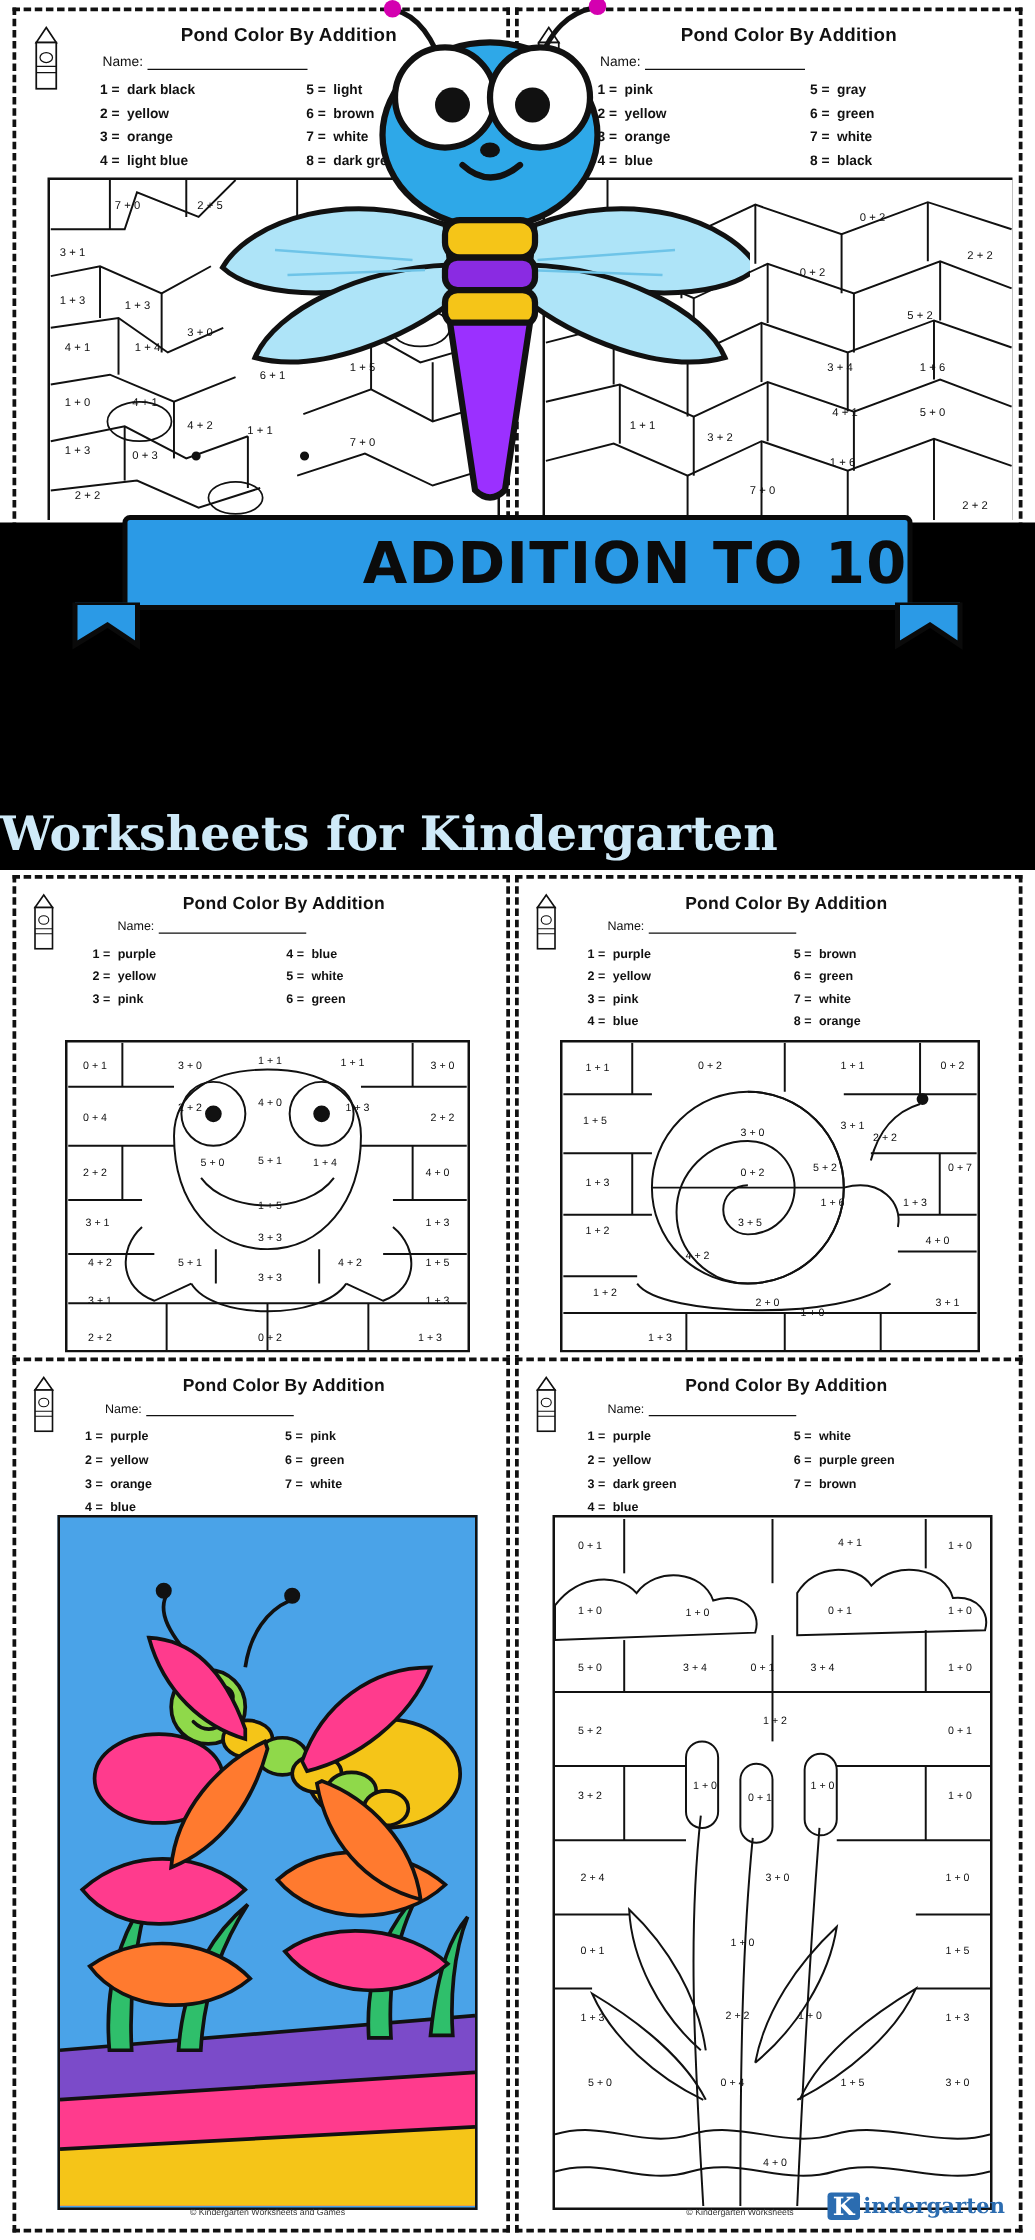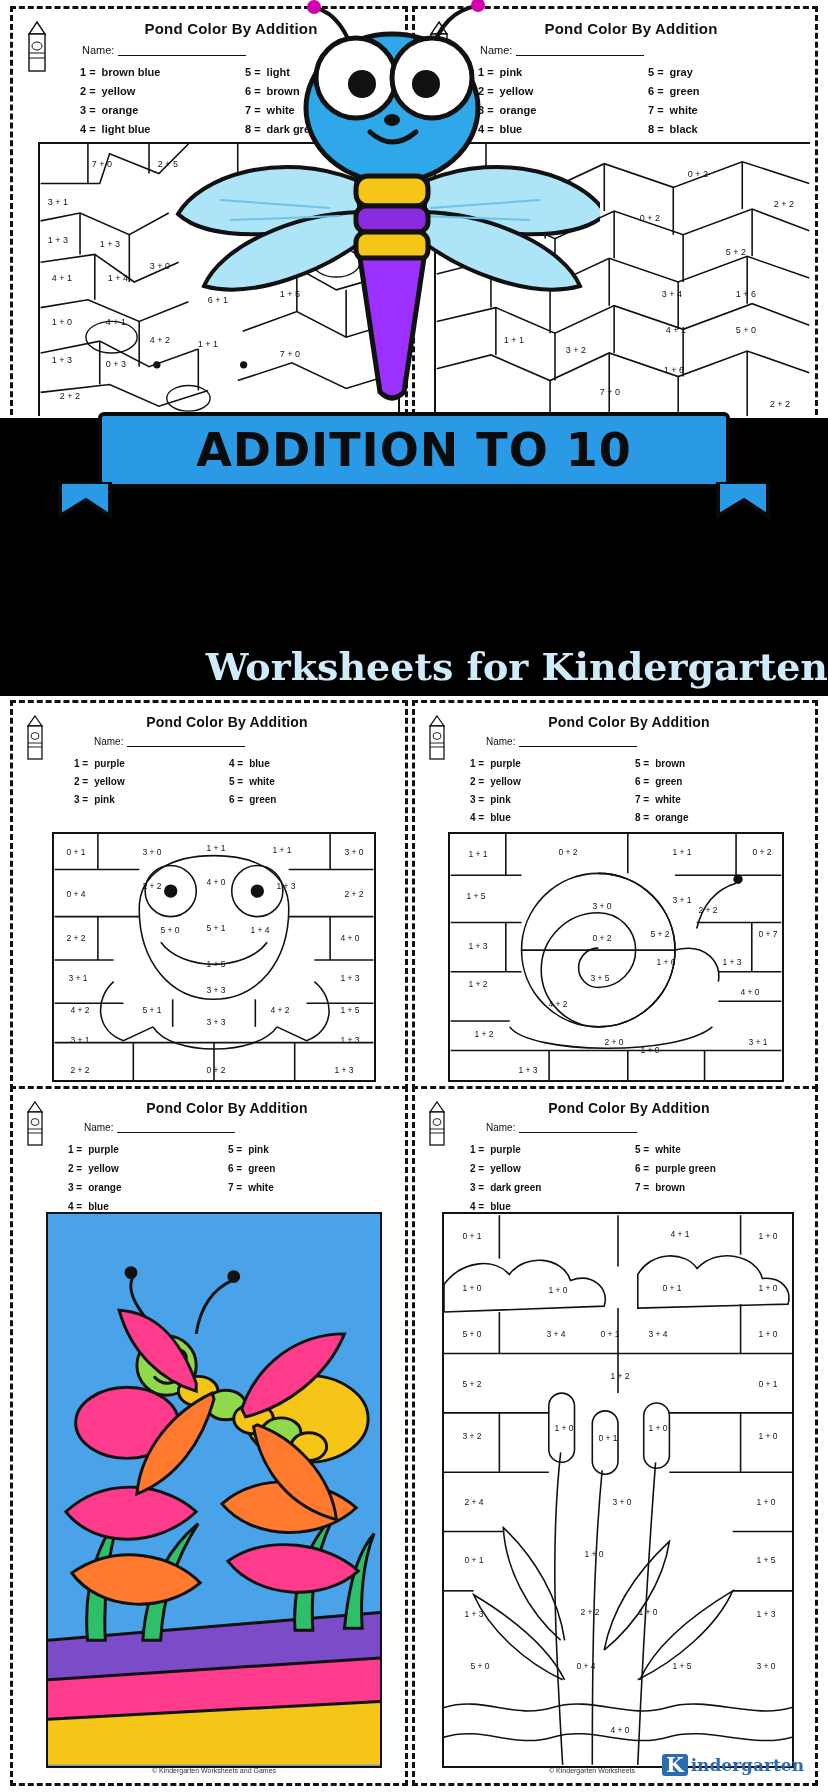--- a/index.html
+++ b/index.html
@@ -93,21 +93,21 @@
     left: 0; width: 828px;
     background: #000;
     overflow: visible;
   }
   .ribbon {
     position: absolute;
     background: #2b9ae6;
     border: 4px solid #0a0a0a;
     display: flex;
     align-items: center;
-    justify-content: center;
+    justify-content: flex-end;
     box-shadow: 0 0 0 0 #000;
   }
   .ribbon-text {
     font-family: "DejaVu Sans", sans-serif;
     font-weight: bold;
     color: #0b0b0b;
     letter-spacing: 1px;
     -webkit-text-stroke: 0;
   }
   .banner h1 {
@@ -120,21 +120,21 @@
   }
   .banner h2 {
     margin: 0;
     text-align: center;
     color: #bfe3f7;
     font-family: "DejaVu Serif", serif;
     font-weight: bold;
   }
   .banner h3 {
     margin: 0;
-    text-align: right;
+    text-align: left;
     color: #cfeaf8;
     font-family: "DejaVu Serif", serif;
     font-weight: bold;
   }
 
   .footer-note {
     position: absolute;
     text-align: center;
     color: #333;
     font-size: 7px;
@@ -188,21 +188,21 @@
       <div class="ws-title" style="position:absolute; left:38px; top:6px; width:350px; font-size:15px;">Pond Color By Addition</div>
 
       <div class="ws-name" style="position:absolute; left:64px; top:30px; font-size:11px;">
         <span>Name:</span>
         <span class="line" style="width:128px; height:11px;"></span>
       </div>
 
       <div class="legend" style="position:absolute; left:62px; top:52px; width:320px; font-size:11px; row-gap:7px;">
         <div class="row">
             <span class="num">1 =</span>
-            <span class="val">brown blue</span>
+            <span class="val">dark black</span>
           </div>
         <div class="row">
             <span class="num">5 =</span>
             <span class="val">light</span>
           </div>
         <div class="row">
             <span class="num">2 =</span>
             <span class="val">yellow</span>
           </div>
         <div class="row">

